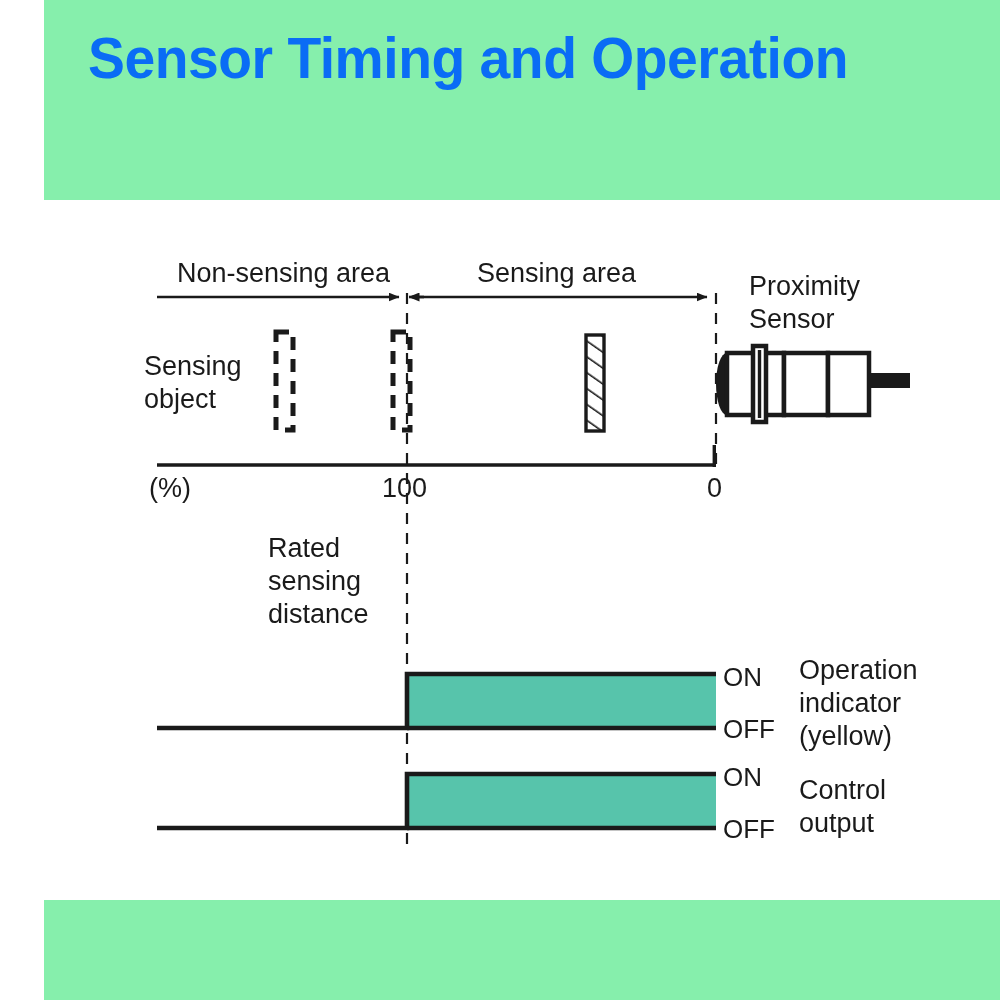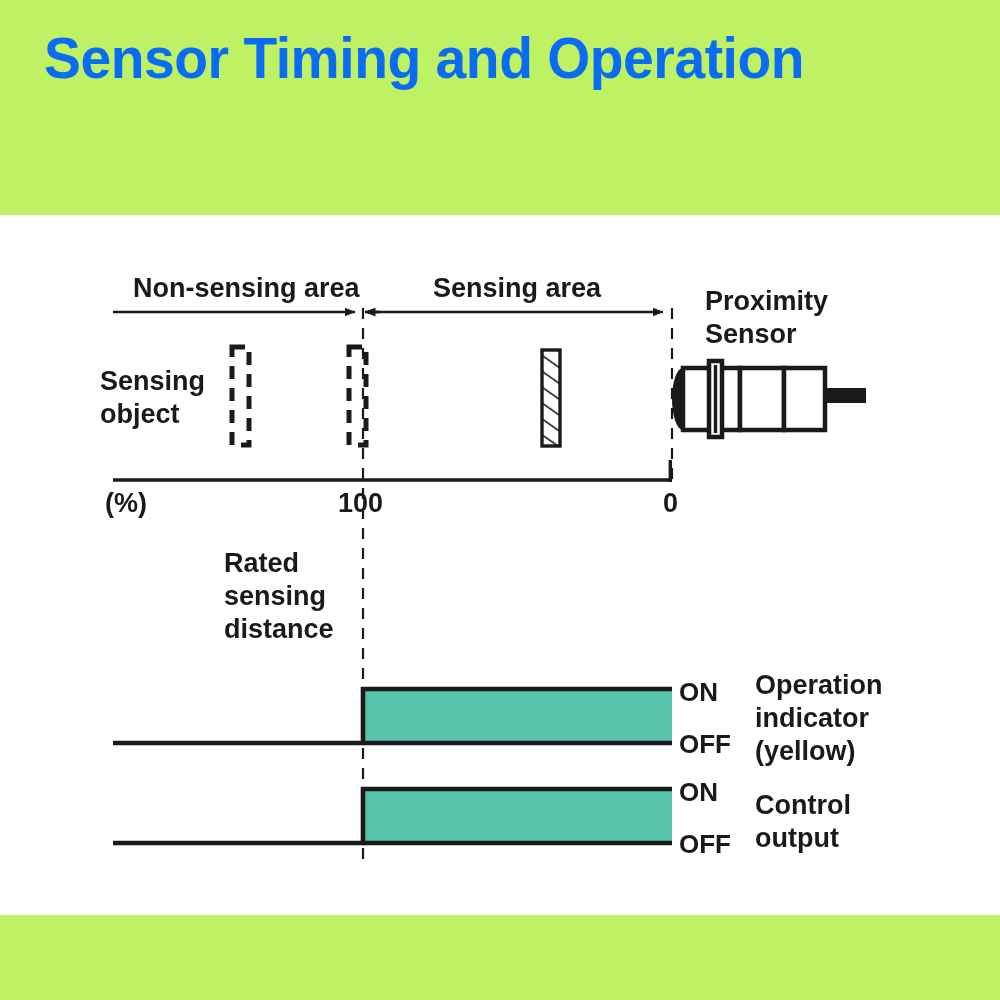--- a/index.html
+++ b/index.html
@@ -10,43 +10,43 @@
   body {
     width: 1000px;
     height: 1000px;
     position: relative;
     font-family: "Liberation Sans", sans-serif;
     overflow: hidden;
   }
   #page {
     position: absolute;
     inset: 0;
-    background: #bef264;
+    background: #86efac;
+    margin-left: 44px;
   }
   #title {
     position: absolute;
     left: 44px;
     top: 26px;
     font-family: "Liberation Sans", sans-serif;
     font-weight: bold;
     font-size: 57px;
     line-height: 64px;
     letter-spacing: -0.5px;
     color: #0a6cf5;
     white-space: nowrap;
     transform: scaleX(0.97);
     transform-origin: left top;
   }
   #figure-wrap {
     position: absolute;
     left: 0;
-    top: 215px;
+    top: 200px;
     width: 890px;
     height: 700px;
-    font-weight: bold;
   }
   svg#figure {
     display: block;
     width: 1000px;
     height: 700px;
   }
   svg#figure text {
     font-family: "Liberation Sans", sans-serif;
     fill: #1a1a1a;
   }

